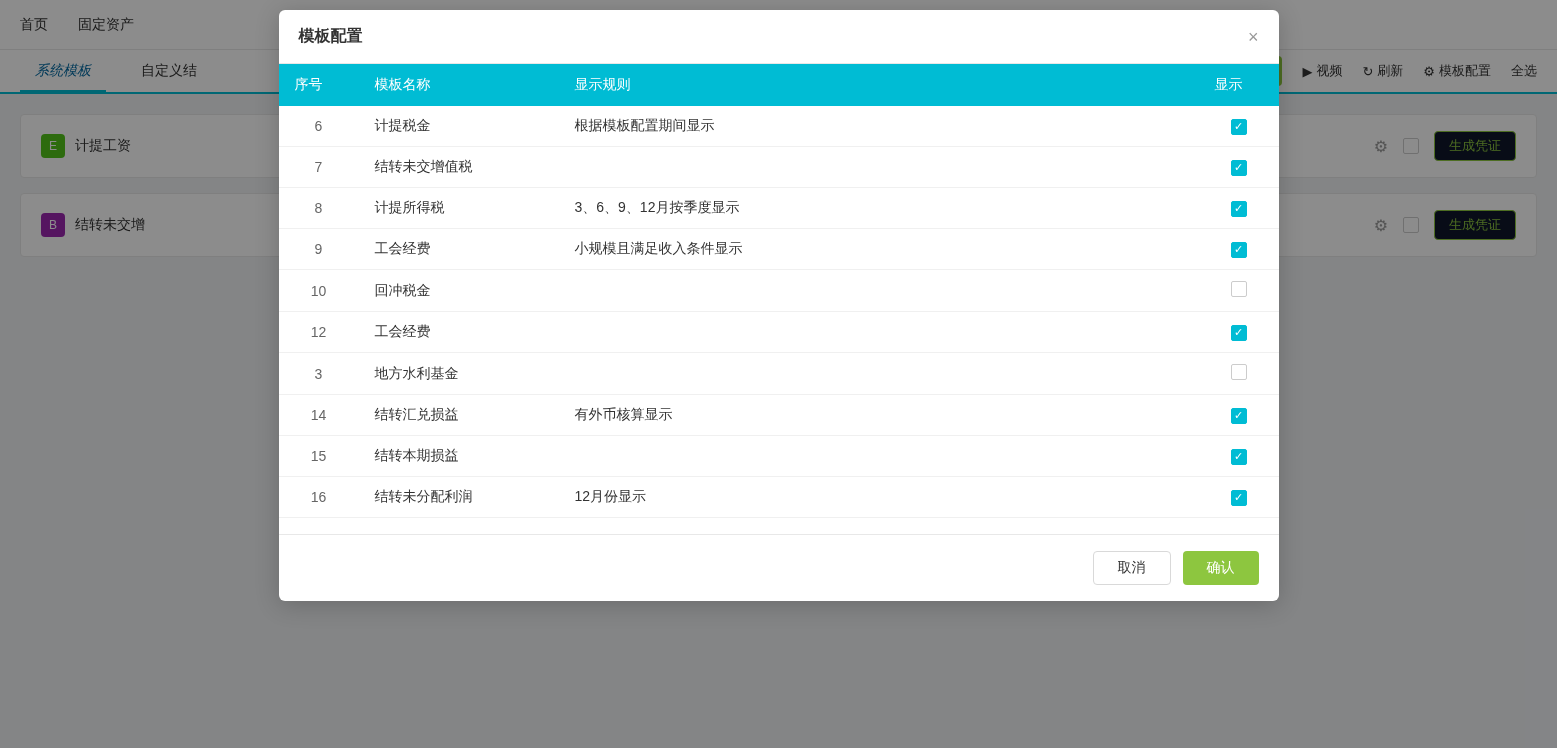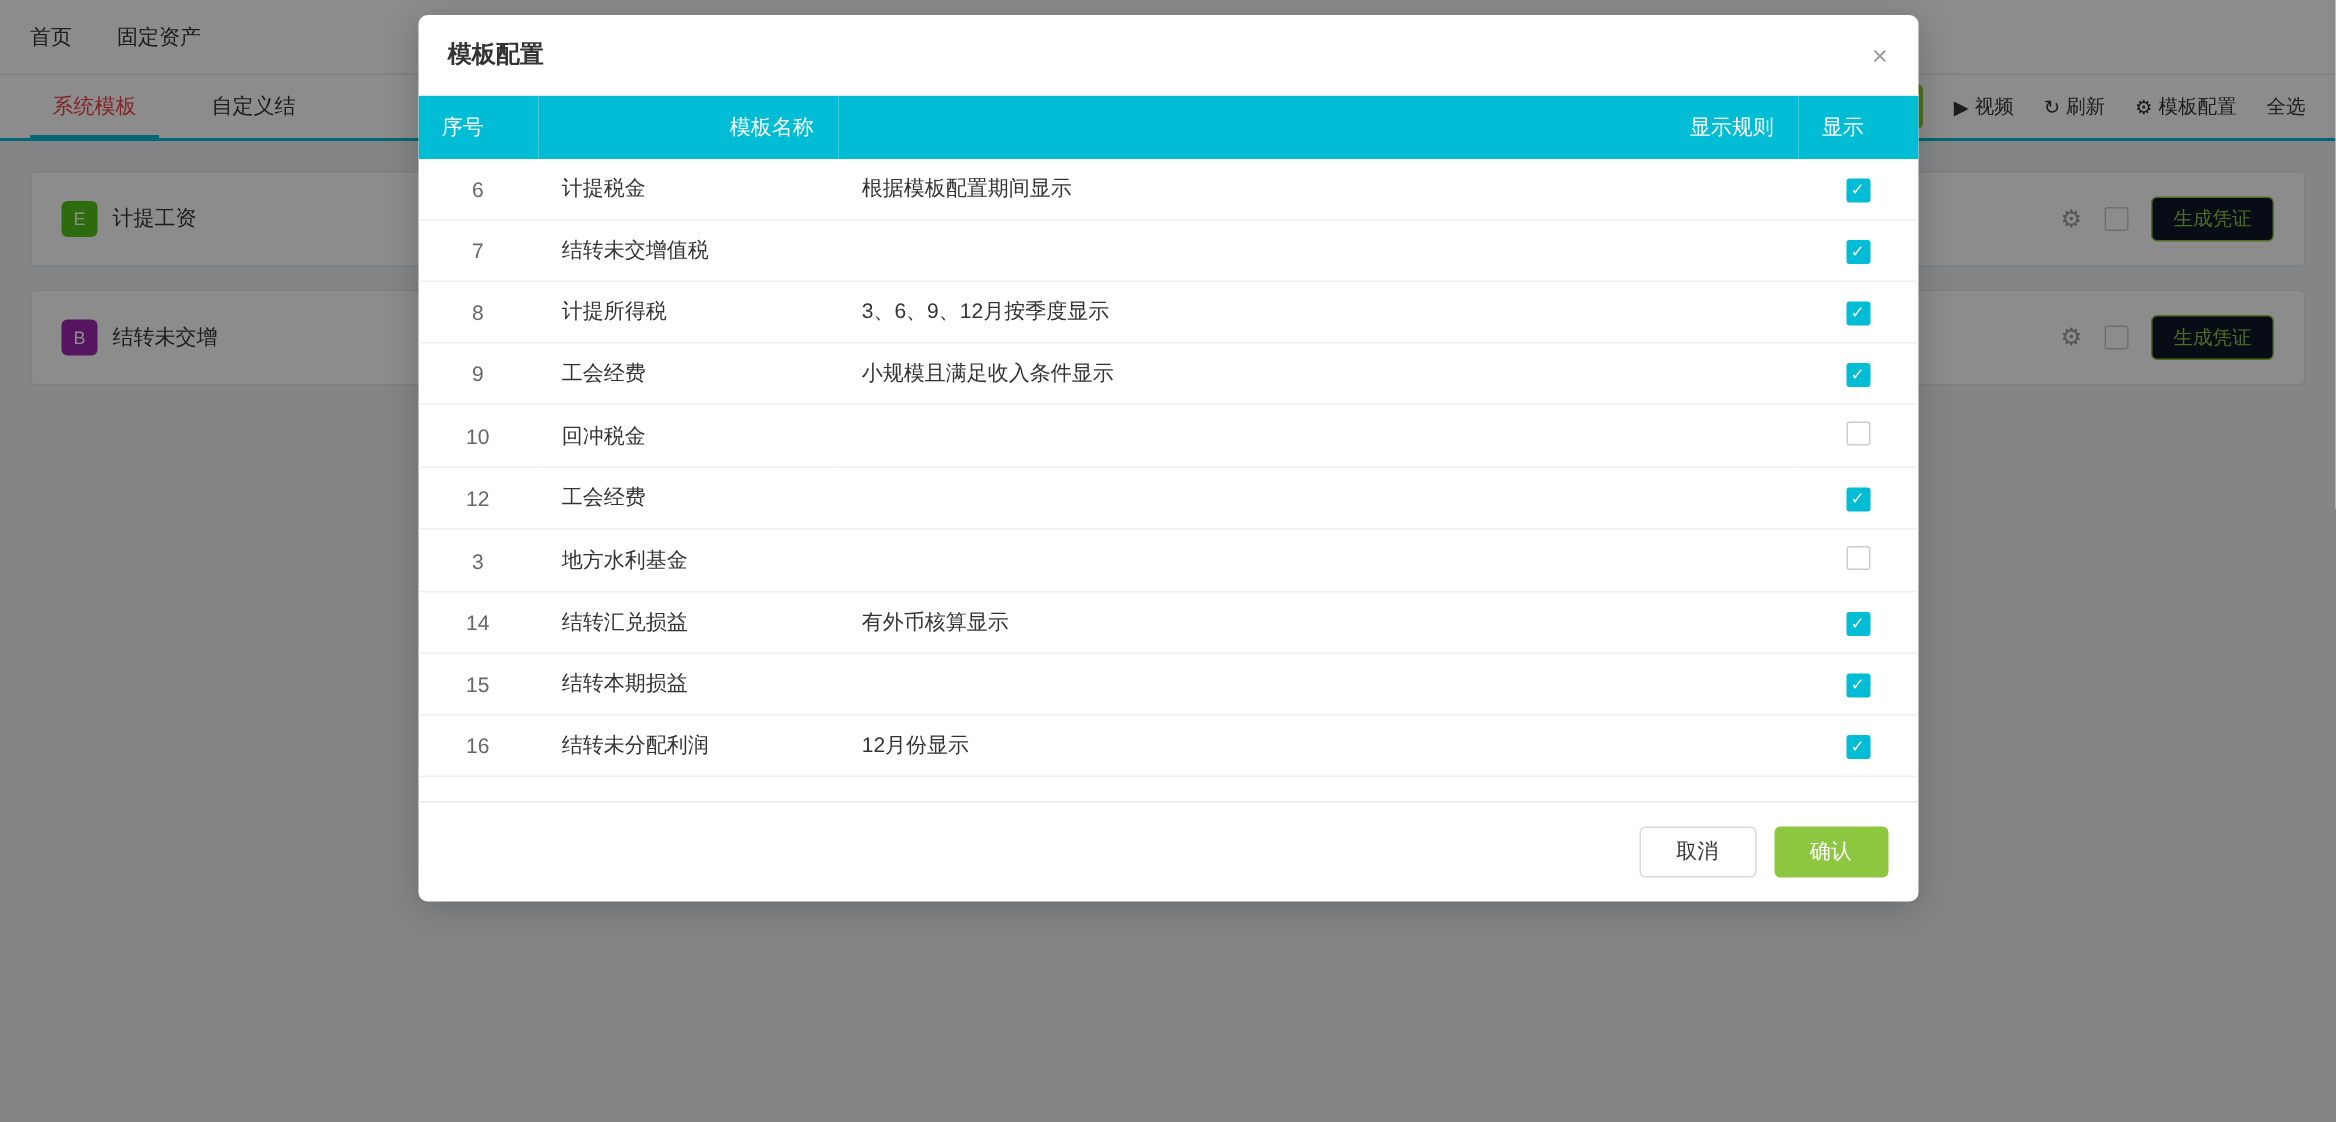--- a/index.html
+++ b/index.html
@@ -47,23 +47,24 @@
       gap: 20px;
       border-bottom: 2px solid #00bcd4;
     }
     .sub-nav-item {
       color: #333;
       padding: 10px 15px;
       cursor: pointer;
       font-size: 14px;
     }
     .sub-nav-item.active {
-      color: #ef4444;
+      color: #0369a1;
       border-bottom: 2px solid #00bcd4;
       margin-bottom: -2px;
+      font-style: italic;
     }
 
     .btn-calc {
       background: #8dc63f;
       color: #fff;
       border: none;
       padding: 6px 16px;
       border-radius: 4px;
       cursor: pointer;
       font-size: 14px;
@@ -239,25 +240,25 @@
       font-weight: normal;
       text-align: left;
     }
 
     .config-table thead th:first-child {
       width: 80px;
     }
 
     .config-table thead th:nth-child(2) {
       width: 200px;
-      text-align: right;
+      text-align: left;
     }
 
     .config-table thead th:nth-child(3) {
-      text-align: right;
+      text-align: left;
     }
 
     .config-table thead th:last-child {
       width: 80px;
     }
 
     .config-table tbody tr {
       border-bottom: 1px solid #f0f0f0;
     }
 

